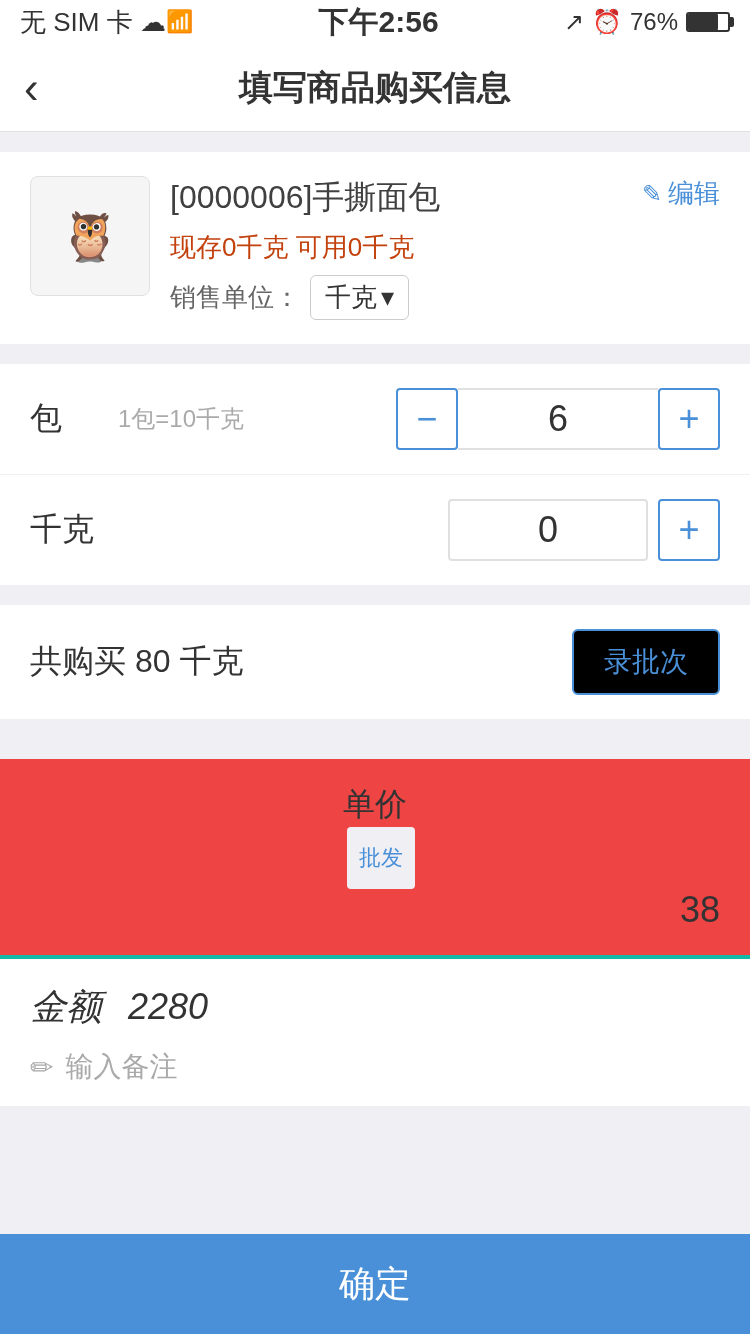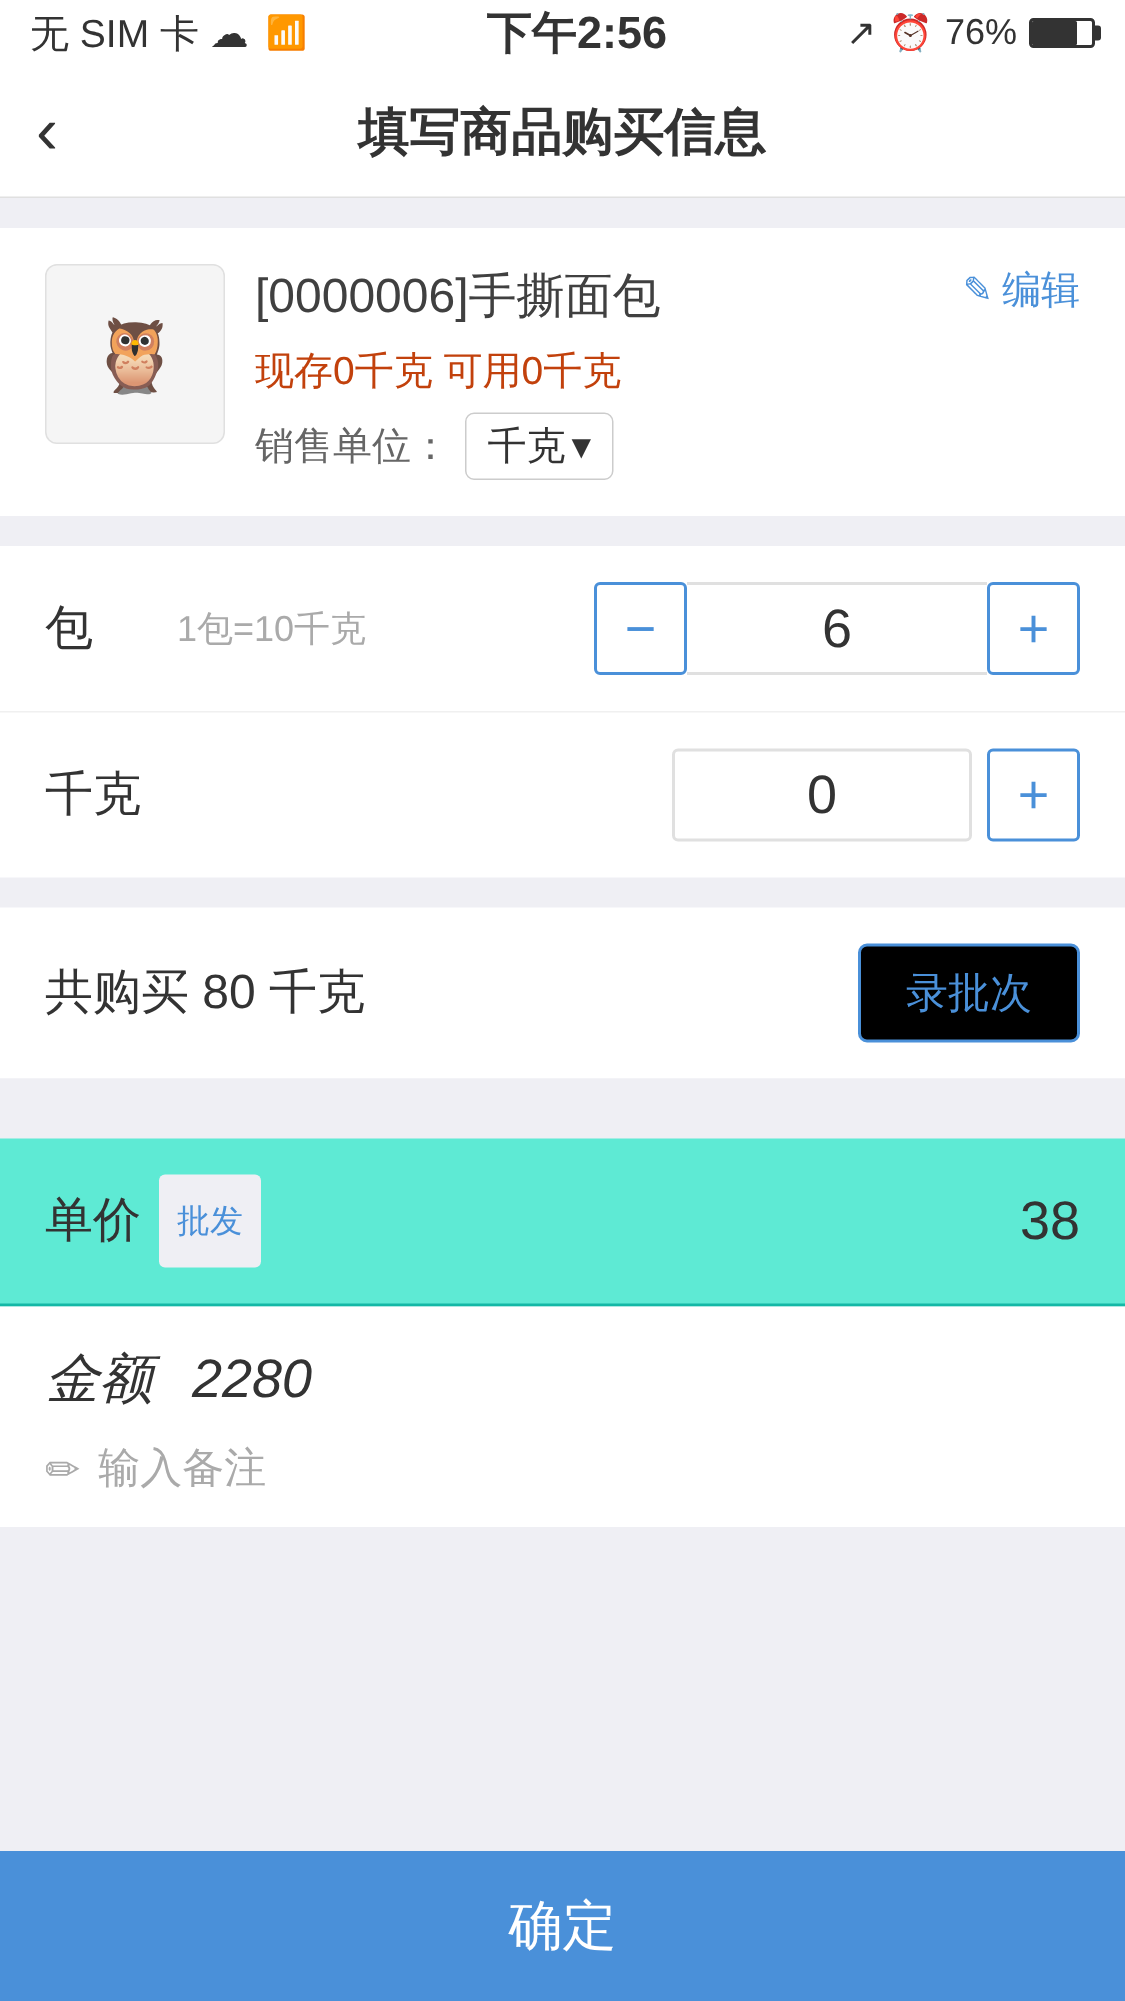--- a/index.html
+++ b/index.html
@@ -18,21 +18,21 @@
     .status-bar {
       height: 44px;
       background: #fff;
       display: flex;
       align-items: center;
       justify-content: space-between;
       padding: 0 20px;
       font-size: 28px;
       font-weight: 500;
     }
-    .status-left { display: flex; align-items: center; gap: 12px; font-size: 26px; justify-content: space-between; }
+    .status-left { display: flex; align-items: center; gap: 0; font-size: 26px; justify-content: space-between; }
     .status-center { font-size: 30px; font-weight: 600; }
     .status-right { display: flex; align-items: center; gap: 8px; font-size: 24px; }
     .wifi-icon, .signal-icon { font-size: 22px; }
     .battery-bar {
       display: inline-block;
       width: 44px; height: 20px;
       border: 2px solid #333;
       border-radius: 3px;
       position: relative;
       vertical-align: middle;
@@ -215,26 +215,27 @@
       color: #4a90d9;
       background: #000000;
       border-radius: 6px;
       padding: 12px 30px;
       font-size: 28px;
       cursor: pointer;
     }
 
     
     .price-section {
-      background: #5eead4;
+      background: #ef4444;
       margin-top: 20px;
       padding: 24px 30px;
       display: flex;
       align-items: center;
-      border-bottom: 2px solid #14b8a6;
+      border-bottom: 4px solid #14b8a6;
+      flex-direction: column;
     }
     .price-label { font-size: 32px; color: #333; }
     .price-tag-batch {
       background: #efeff4;
       color: #4a90d9;
       font-size: 22px;
       padding: 16px 12px;
       border-radius: 4px;
       margin-left: 12px;
     }

